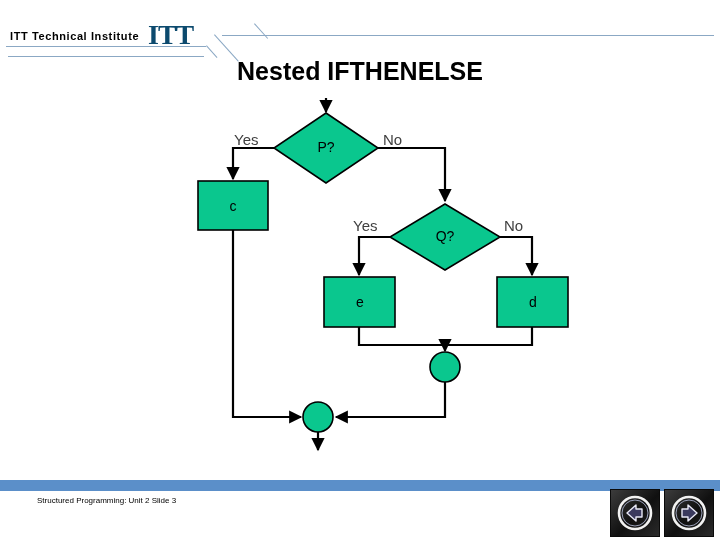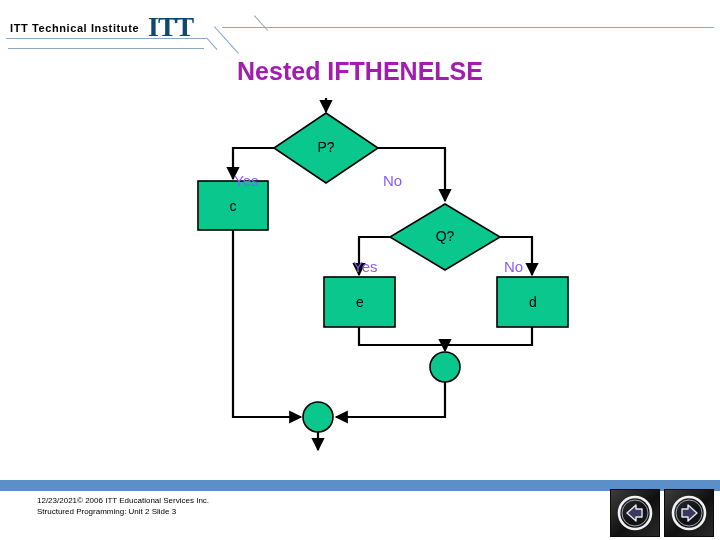--- a/index.html
+++ b/index.html
@@ -13,21 +13,21 @@
     height: 540px;
     position: relative;
     overflow: hidden;
     font-family: "Liberation Sans", sans-serif;
     -webkit-font-smoothing: antialiased;
   }
 
   
   #header {
     position: absolute;
-    left: 0; top: 8px;
+    left: 0; top: 16px;
     width: 588px; height: 46px;
   }
   #logo-text {
     position: absolute;
     left: 10px; top: 14px;
     font-family: "Liberation Sans", sans-serif;
     font-weight: bold;
     font-size: 11px;
     letter-spacing: 0.6px;
     color: #000000;
@@ -62,45 +62,44 @@
   #diag-3 { left: 254px; top: 8px;  height: 20px; transform: rotate(-42deg); }
 
   
   #slide-title {
     position: absolute;
     left: 0; top: 57px;
     width: 720px;
     text-align: center;
     font-size: 25px;
     font-weight: bold;
-    color: #a21caf;
+    color: #000000;
     letter-spacing: 0px;
   }
 
   
   #flowchart {
     position: absolute;
     left: 0; top: 0;
     width: 720px; height: 480px;
   }
   #flow-svg { position: absolute; left: 0; top: 0; }
 
   .node-label {
     position: absolute;
     color: #000000;
     font-size: 14px;
     text-align: center;
     pointer-events: none;
   }
   .edge-label {
     position: absolute;
-    color: #8b5cf6;
+    color: #404040;
     font-size: 15px;
     white-space: nowrap;
-    margin-top: 41px;
   }
 
   
   #footer-bar {
     position: absolute;
     left: 0; top: 480px;
     width: 720px; height: 11px;
     background: #5b8fc9;
   }
   #footer-text {
@@ -198,21 +197,20 @@
 
   <div class="edge-label" style="left:234px; top:131px;">Yes</div>
   <div class="edge-label" style="left:383px; top:131px;">No</div>
   <div class="edge-label" style="left:353px; top:217px;">Yes</div>
   <div class="edge-label" style="left:504px; top:217px;">No</div>
 </div>
 
 <div id="footer-bar"></div>
 
 <div id="footer-text">
-  <div>12/23/2021© 2006 ITT Educational Services Inc.</div>
   <div>Structured Programming: Unit 2 Slide 3</div>
 </div>
 
 <div id="nav-buttons">
   <div class="nav-btn">
     <svg width="40" height="40" viewBox="0 0 40 40">
       <circle cx="20" cy="20" r="16" fill="none" stroke="#f2f2f2" stroke-width="2.6"></circle>
       <circle cx="20" cy="20" r="13" fill="none" stroke="#9aa0b8" stroke-width="1"></circle>
       <path d="M21,12 L12,20 L21,28 L21,24 L27,24 L27,16 L21,16 Z" fill="#3b3a5e" stroke="#e8e8f5" stroke-width="1.4" stroke-linejoin="round"></path>
     </svg>

